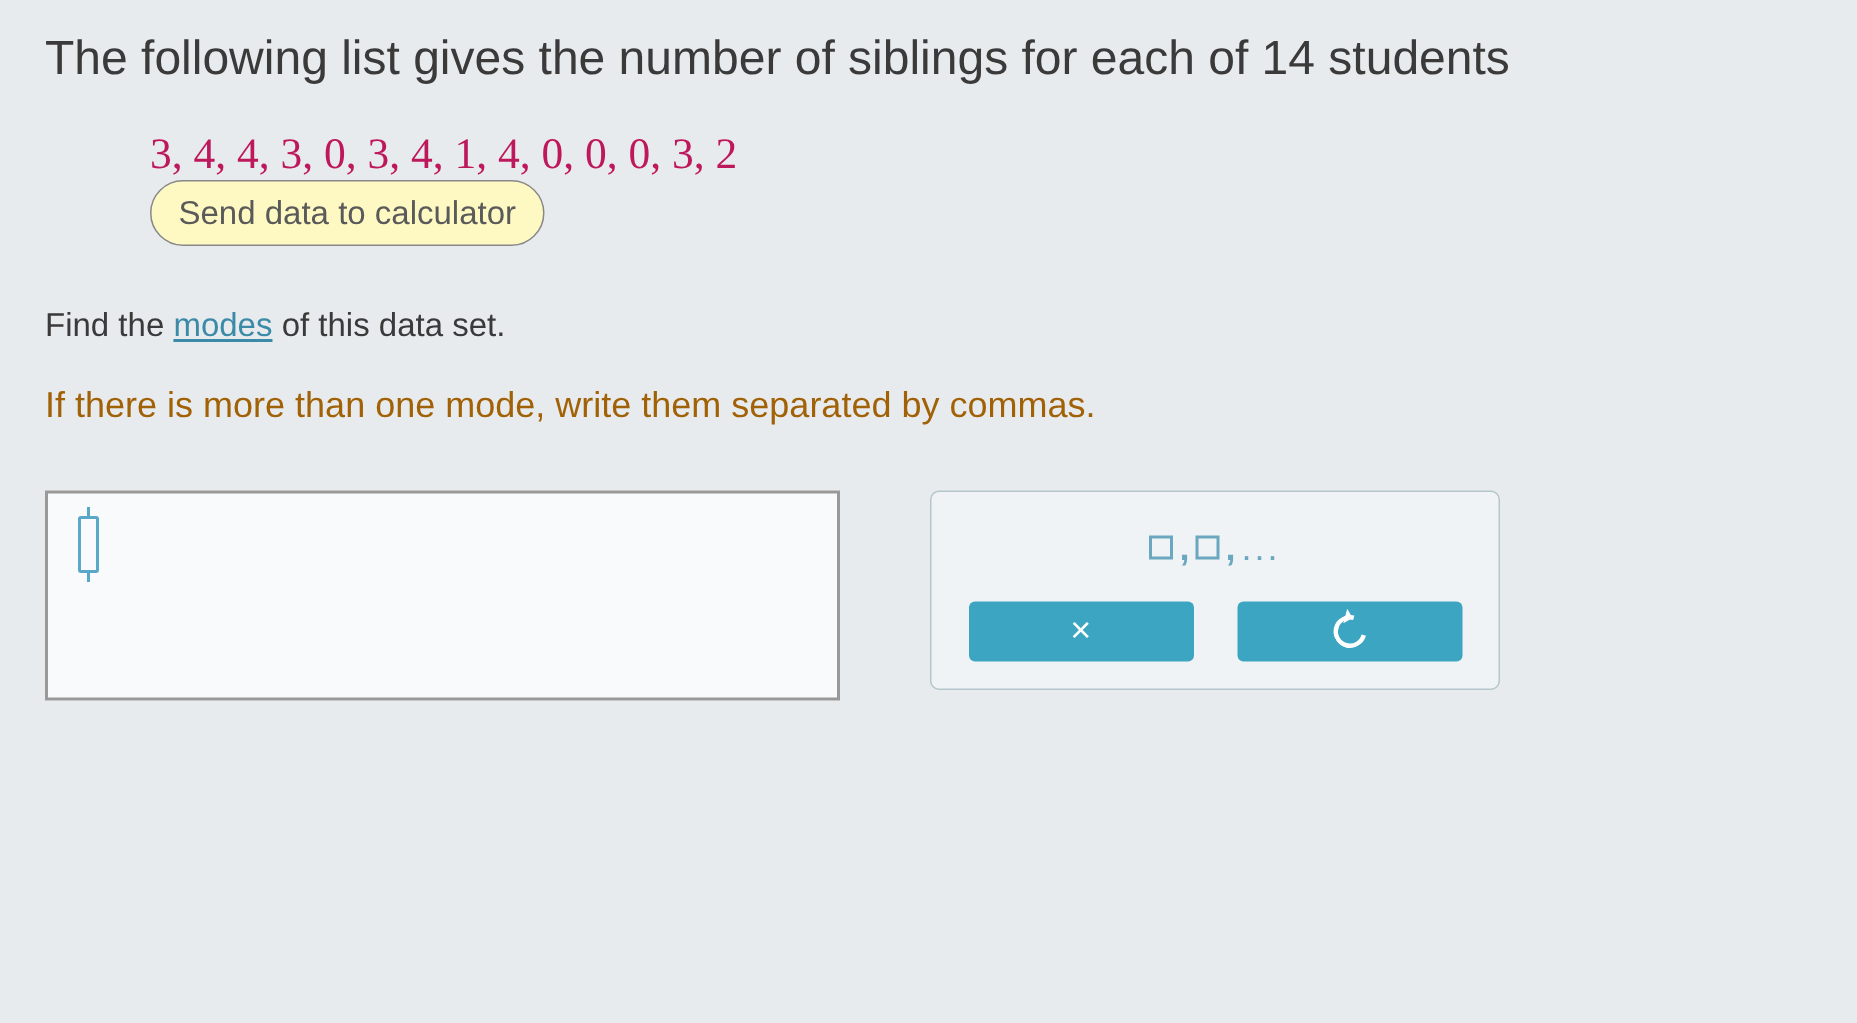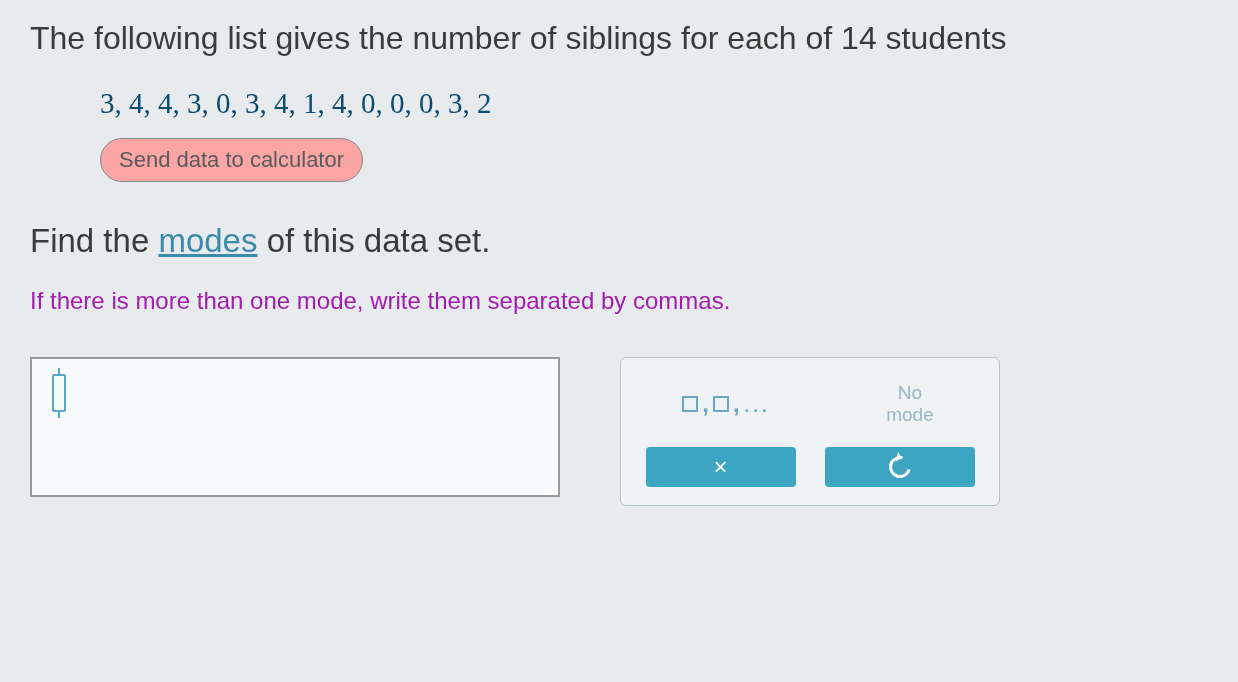--- a/index.html
+++ b/index.html
@@ -21,47 +21,46 @@
       color: #3a3a3a;
       margin-bottom: 30px;
     }
     .data-section {
       margin-left: 70px;
       margin-bottom: 40px;
     }
     .data-list {
       font-size: 29px;
       font-family: Georgia, 'Times New Roman', serif;
-      color: #0c4a6e;
-      margin-bottom: 18px;
+      color: #be185d;
     }
     .send-data-btn {
       display: inline-block;
-      background: #fca5a5;
+      background: #fef9c3;
       border: 1.5px solid #888;
       border-radius: 24px;
       padding: 8px 18px;
       font-size: 22px;
       color: #5a5a5a;
       font-family: Verdana, Geneva, sans-serif;
       cursor: pointer;
     }
     .instruction {
-      font-size: 33px;
+      font-size: 22px;
       color: #3a3a3a;
       margin-bottom: 25px;
     }
     .modes-link {
       color: #3a8aa8;
       text-decoration: underline;
       cursor: pointer;
     }
     .sub-instruction {
       font-size: 24px;
-      color: #a21caf;
+      color: #a16207;
       line-height: 1.35;
       margin-bottom: 40px;
     }
     .answer-area {
       display: flex;
       gap: 60px;
       align-items: flex-start;
     }
     .answer-box {
       width: 530px;
@@ -195,24 +194,20 @@
   </div>
   <div class="button-panel">
     <div class="panel-row">
       <div class="comma-btn">
         <span class="box"></span>
           <span class="comma">,</span>
           <span class="box"></span>
           <span class="comma">,</span>
           <span class="dots">...</span>
       </div>
-      <div class="no-mode-btn">
-        <div>No</div>
-        <div>mode</div>
-      </div>
     </div>
     <div class="action-row">
       <div class="action-btn">
         <span>×</span>
       </div>
       <div class="action-btn">
         <span class="reset-icon"></span>
       </div>
     </div>
   </div>

